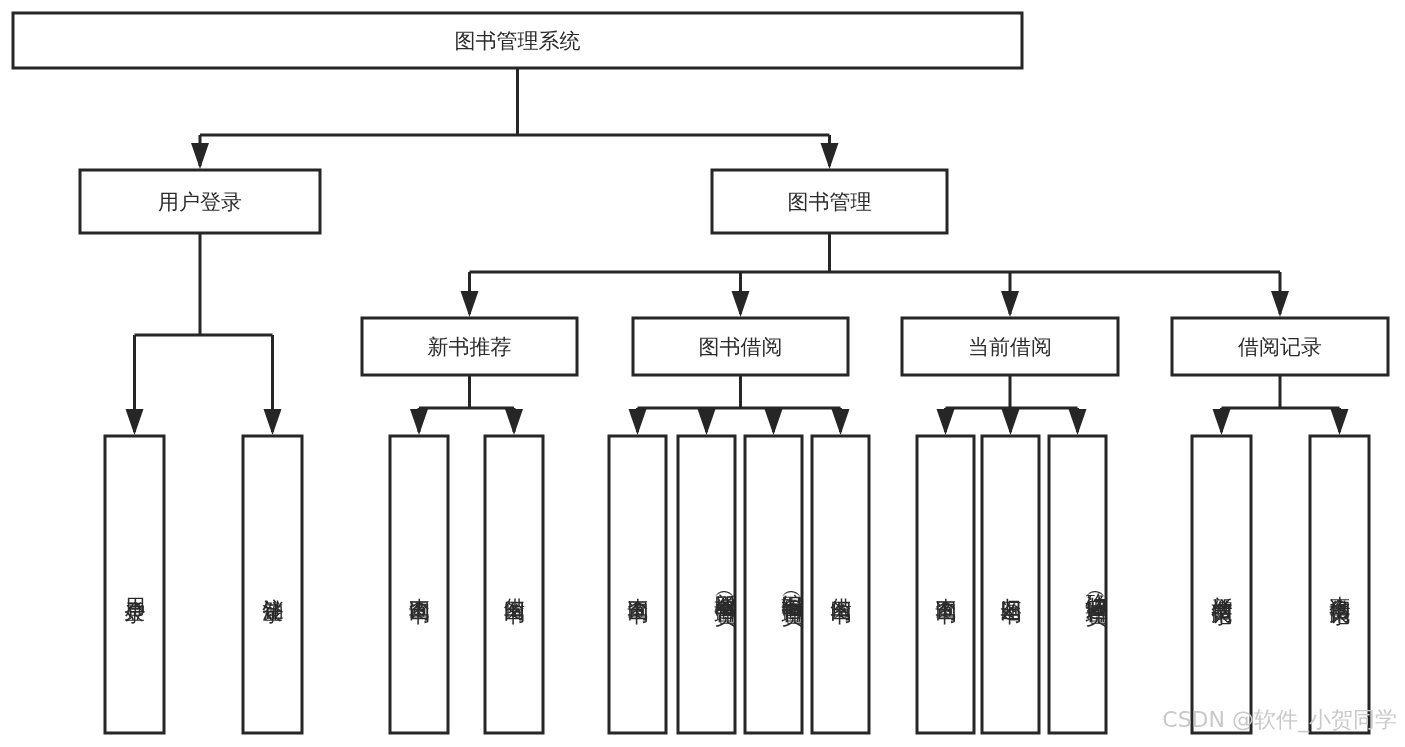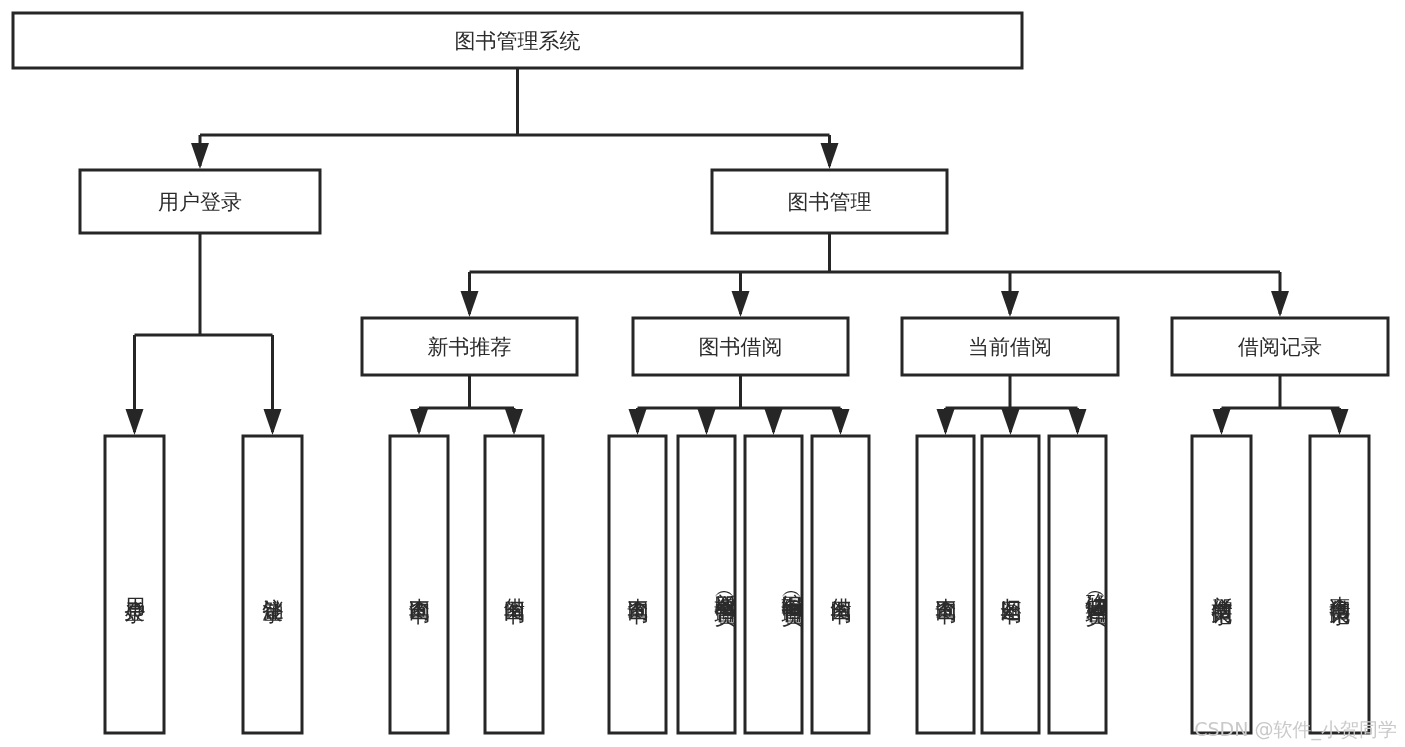--- a/index.html
+++ b/index.html
@@ -56,23 +56,23 @@
     letter-spacing: 2px;
     display: flex;
     align-items: flex-start;
     justify-content: center;
     white-space: nowrap;
     pointer-events: none;
   }
   .watermark {
     position: absolute;
     right: 8px;
-    bottom: 4px;
+    bottom: 12px;
     font-family: "DejaVu Sans", "Liberation Sans", sans-serif;
-    font-size: 19px;
+    font-size: 22px;
     color: #c9c9c9;
     white-space: nowrap;
   }
 </style>
 </head>
 <body>
 
 <div id="diagram-root">
 
   <svg id="tree" viewBox="0 0 1405 747">

